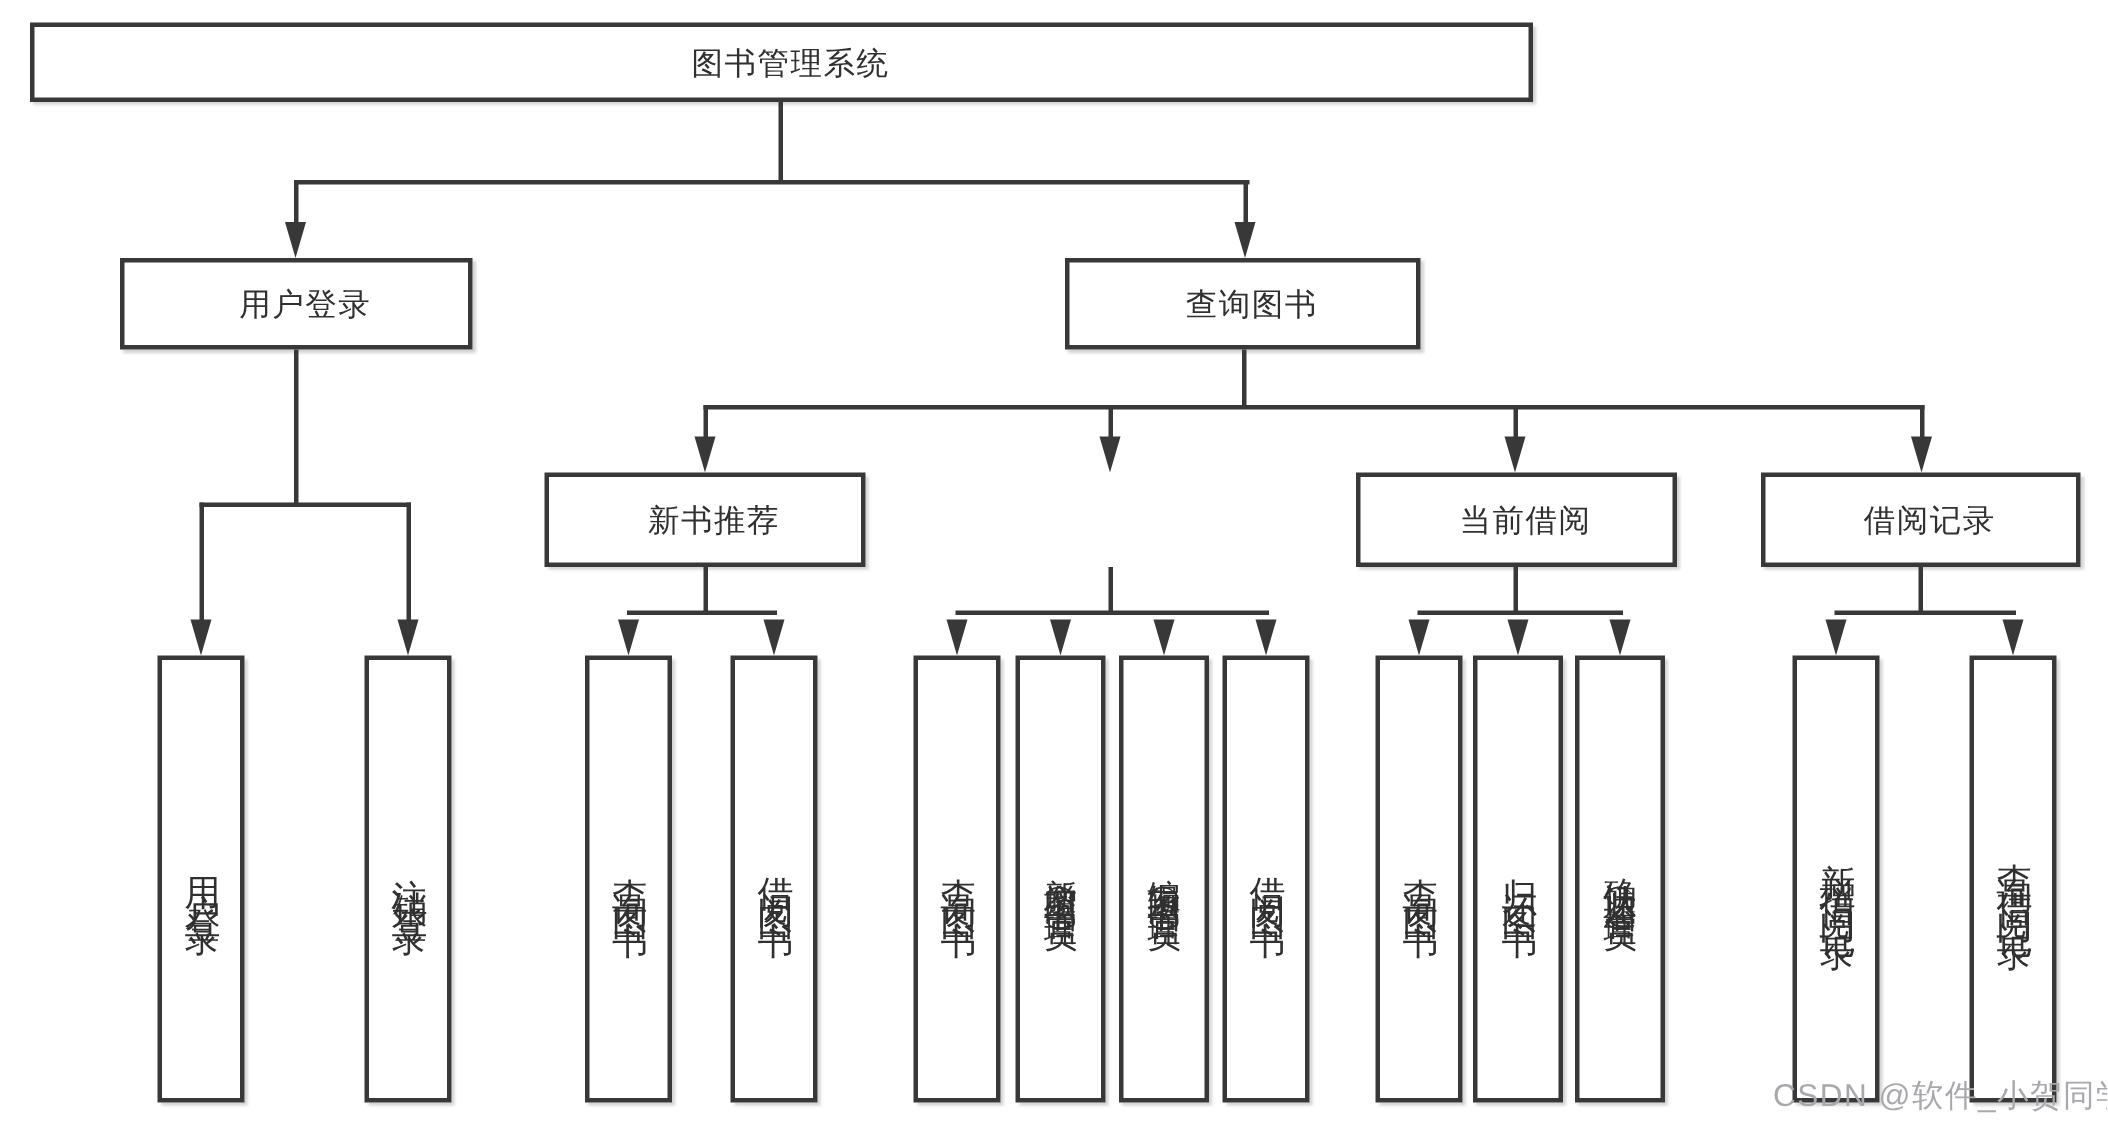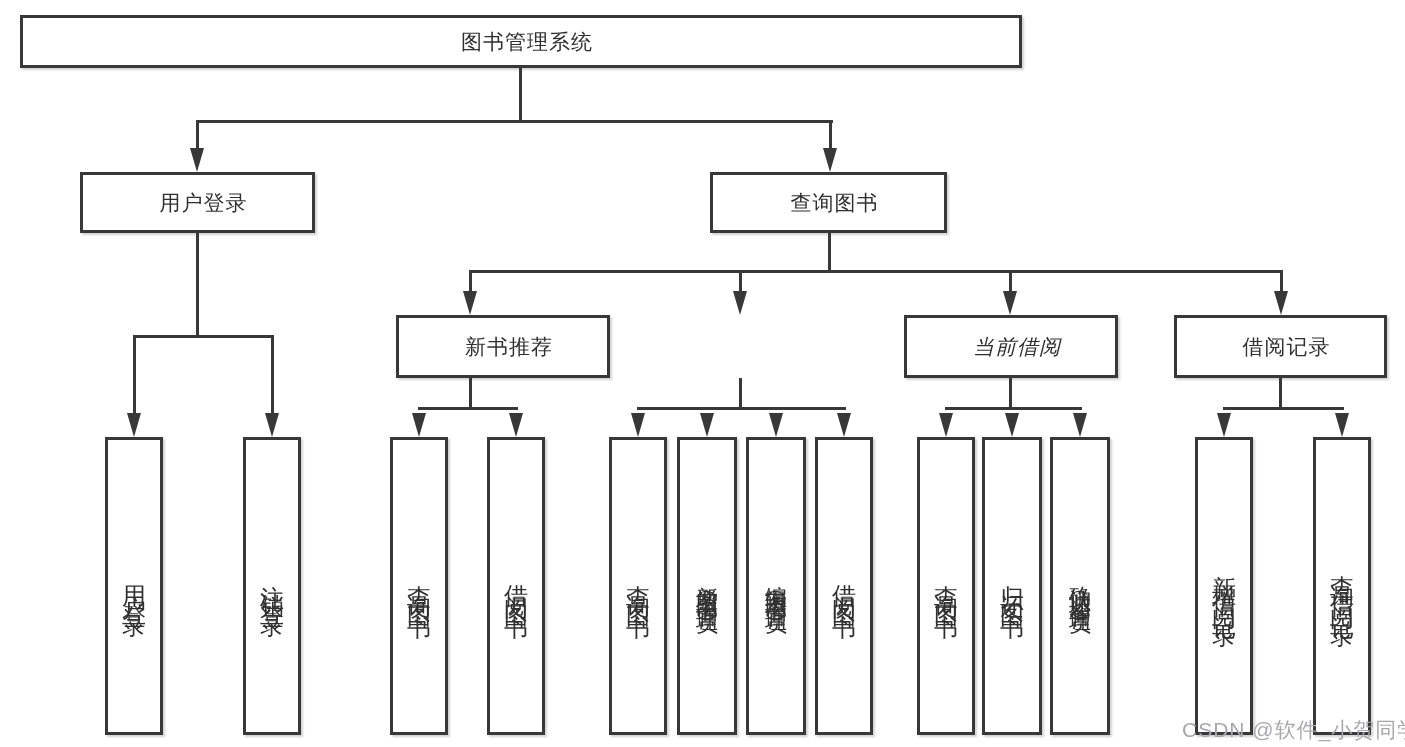--- a/index.html
+++ b/index.html
@@ -118,24 +118,24 @@
   <div class="hline" style="left:469px; top:270px; width:814px;"></div>
   <div class="vline" style="left:469px; top:270px; height:24px;"></div>
   <div class="vline" style="left:739px; top:270px; height:24px;"></div>
   <div class="vline" style="left:1009px; top:270px; height:24px;"></div>
   <div class="vline" style="left:1280px; top:270px; height:24px;"></div>
   <div class="arrowhead" style="left:463px; top:291px;"></div>
   <div class="arrowhead" style="left:733px; top:291px;"></div>
   <div class="arrowhead" style="left:1003px; top:291px;"></div>
   <div class="arrowhead" style="left:1274px; top:291px;"></div>
 
-  <div class="node" style="left:363px; top:315px; width:214px; height:63px;margin-left:33px;">
+  <div class="node" style="left:363px; top:315px; width:214px; height:63px;">
     <span>新书推荐</span>
   </div>
-  <div class="node" style="left:904px; top:315px; width:214px; height:63px;font-style:italic;">
+  <div class="node" style="left:904px; top:315px; width:214px; height:63px;">
     <span>当前借阅</span>
   </div>
   <div class="node" style="left:1174px; top:315px; width:213px; height:63px;">
     <span>借阅记录</span>
   </div>
 
   <div class="vline" style="left:469px; top:378px; height:31px;"></div>
   <div class="vline" style="left:739px; top:378px; height:31px;"></div>
   <div class="vline" style="left:1009px; top:378px; height:31px;"></div>
   <div class="vline" style="left:1279px; top:378px; height:31px;"></div>

